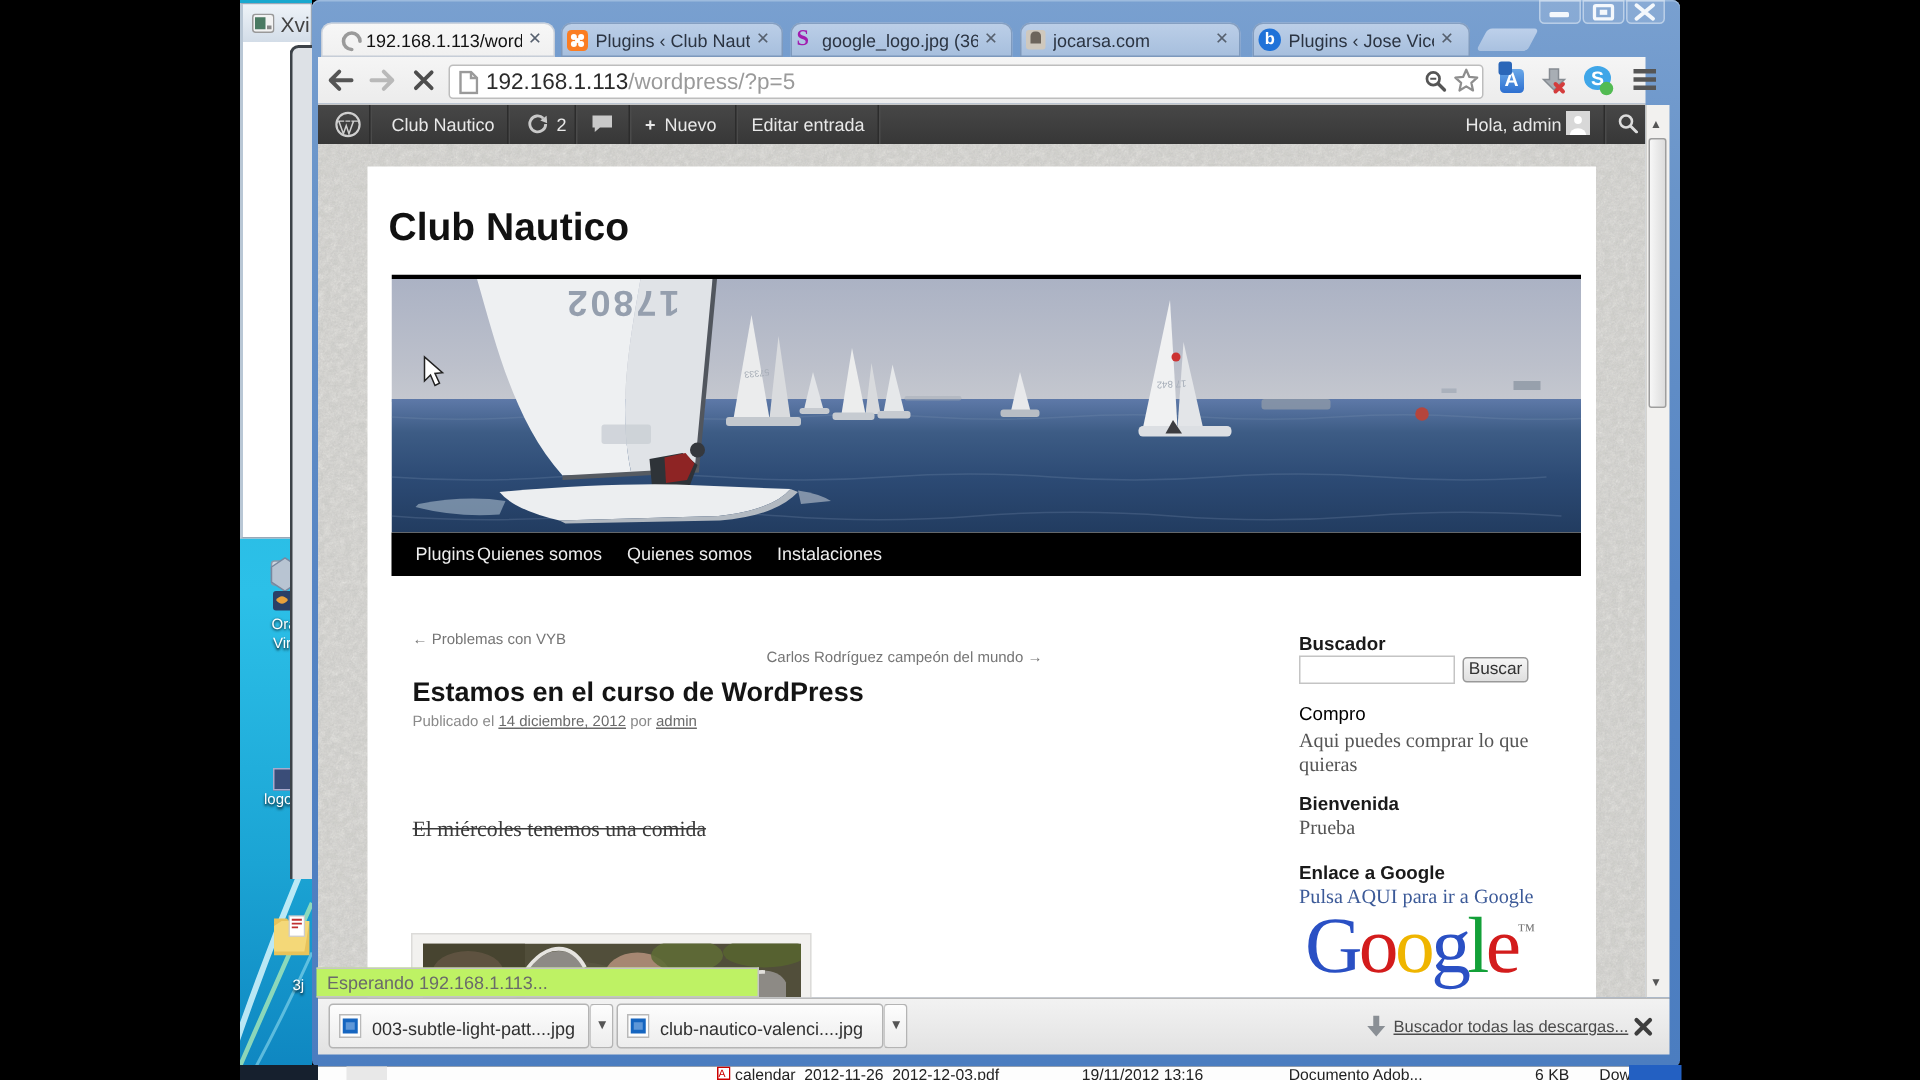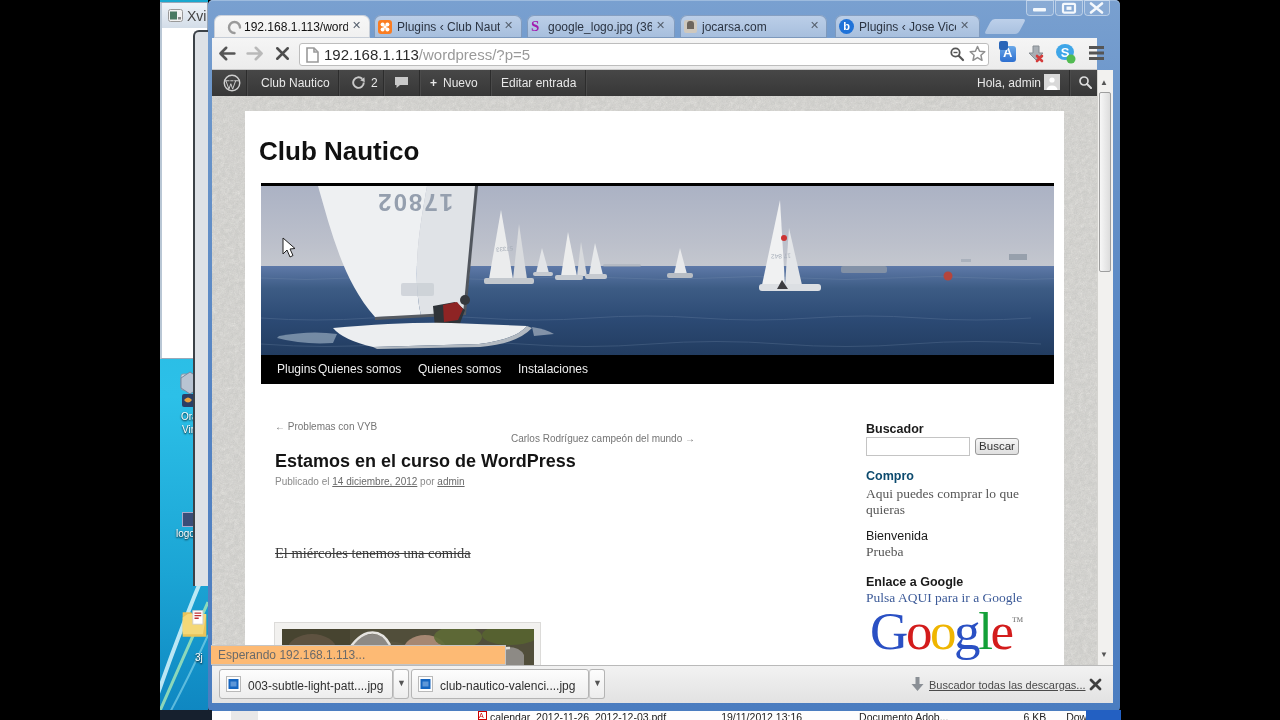--- a/index.html
+++ b/index.html
@@ -30,21 +30,21 @@
   
   #page{left:212px;top:96px;width:885px;height:569px;background:#e9e8e4;overflow:hidden;}
   #whitebox{position:absolute;left:33px;top:15px;width:819px;height:560px;background:#fff;}
   
   #sbar{left:1097px;top:70px;width:16px;height:595px;background:#f2f1ef;border-left:1px solid #d5d4d0;box-sizing:border-box;}
   #sthumb{position:absolute;left:1099px;top:92px;width:12px;height:180px;background:linear-gradient(90deg,#f7f7f7,#dcdcdc);border:1px solid #9e9e9e;border-radius:2px;box-sizing:border-box;}
   
   #dlbar{left:212px;top:665px;width:901px;height:38px;background:linear-gradient(180deg,#f2f2f2,#e2e2e2);border-top:1px solid #b9b9b9;box-sizing:border-box;}
   .dlbtn{position:absolute;top:4px;height:30px;background:linear-gradient(180deg,#fdfdfd,#ededed);border:1px solid #b4b4b4;border-radius:3px;box-sizing:border-box;font-size:12px;color:#333;}
   
-  #tip{left:211px;top:645px;width:295px;height:20px;background:#fdba74;border:1px solid #c5c5c5;border-left:none;box-sizing:border-box;color:#6a6a6a;font-size:12px;line-height:19px;padding-left:7px;}
+  #tip{left:211px;top:645px;width:295px;height:20px;background:#bef264;border:1px solid #c5c5c5;border-left:none;box-sizing:border-box;color:#6a6a6a;font-size:12px;line-height:19px;padding-left:7px;}
   
   #expl{left:212px;top:711px;width:874px;height:9px;background:#fdfdfd;overflow:hidden;font-size:10px;color:#333;}
 </style>
 </head>
 <body>
 
 <div class="abs" id="desk"></div>
 <svg class="abs" style="left:160px;top:540px;" width="48" height="180" viewBox="0 0 48 180">
     <path d="M-6 165 Q18 95 46 28" stroke="#d8f6fc" stroke-width="4" fill="none" opacity="0.85"></path>
     <path d="M-4 180 Q22 120 48 62" stroke="#aaeab6" stroke-width="3" fill="none" opacity="0.8"></path>
@@ -317,23 +317,23 @@
   <ellipse cx="228" cy="6" rx="28" ry="10" fill="#566430" opacity="0.9"></ellipse>
   <path d="M60 36 Q70 12 84 6 Q98 2 106 14 Q112 24 112 36 Z" fill="#8d8a85"></path>
   <path d="M62 30 Q72 8 86 4 Q100 1 108 16" stroke="#e6e4e0" stroke-width="2.5" fill="none"></path>
   <path d="M206 36 q4 -16 20 -18 q12 0 16 8 l0 10 z" fill="#8d8a85"></path>
   <path d="M208 32 q6 -14 20 -13" stroke="#e2e0dc" stroke-width="2.5" fill="none"></path>
  </svg>
 
  <div class="abs" style="left:654px;top:326px;font-size:12.5px;font-weight:bold;color:#1a1a1a;">Buscador</div>
  <div class="abs" style="left:654px;top:341px;width:104px;height:19px;background:#fff;border:1px solid #c4c4c4;box-sizing:border-box;"></div>
  <div class="abs" style="left:763px;top:342px;width:44px;height:17px;background:linear-gradient(180deg,#f6f6f6,#dfdfdf);border:1px solid #999;border-radius:3px;box-sizing:border-box;font-size:11.5px;color:#333;text-align:center;line-height:15px;">Buscar</div>
- <div class="abs" style="left:654px;top:373px;font-size:12.5px;font-weight:bold;color:#0c4a6e;">Compro</div>
+ <div class="abs" style="left:654px;top:373px;font-size:12.5px;font-weight:normal;color:#000000;">Compro</div>
  <div class="abs" style="left:654px;top:390px;width:160px;font-size:13.5px;color:#555;font-family:'Liberation Serif',serif;line-height:15.5px;">Aqui puedes comprar lo que quieras</div>
- <div class="abs" style="left:654px;top:433px;font-size:12.5px;font-weight:normal;color:#1a1a1a;">Bienvenida</div>
+ <div class="abs" style="left:654px;top:433px;font-size:12.5px;font-weight:bold;color:#1a1a1a;">Bienvenida</div>
  <div class="abs" style="left:654px;top:448px;font-size:13.5px;color:#555;font-family:'Liberation Serif',serif;">Prueba</div>
  <div class="abs" style="left:654px;top:479px;font-size:12.5px;font-weight:bold;color:#1a1a1a;">Enlace a Google</div>
  <div class="abs" style="left:654px;top:494px;font-size:13.5px;color:#3c5a98;font-family:'Liberation Serif',serif;">Pulsa AQUI para ir a Google</div>
  <div class="abs" style="left:658px;top:510px;font-family:'Liberation Serif',serif;font-size:53px;letter-spacing:-2.4px;line-height:50px;"><span style="color:#2a50c4;">G</span><span style="color:#d31c1c;">o</span><span style="color:#efb500;">o</span><span style="color:#2a50c4;">g</span><span style="color:#13a038;">l</span><span style="color:#d31c1c;">e</span><span style="font-size:12px;color:#777;letter-spacing:0;position:relative;top:-24px;">™</span></div>
 </div>
 <div class="abs" id="sbar"></div>
 <div class="abs" style="left:1100px;top:78px;font-size:8px;color:#555;">▲</div>
 <div class="abs" style="left:1100px;top:650px;font-size:8px;color:#555;">▼</div>
 <div class="abs" style="left:1102px;top:173px;width:7px;height:1px;background:#999;box-shadow:0 3px 0 #999,0 6px 0 #999;"></div>
 <div class="abs" id="sthumb"></div>

